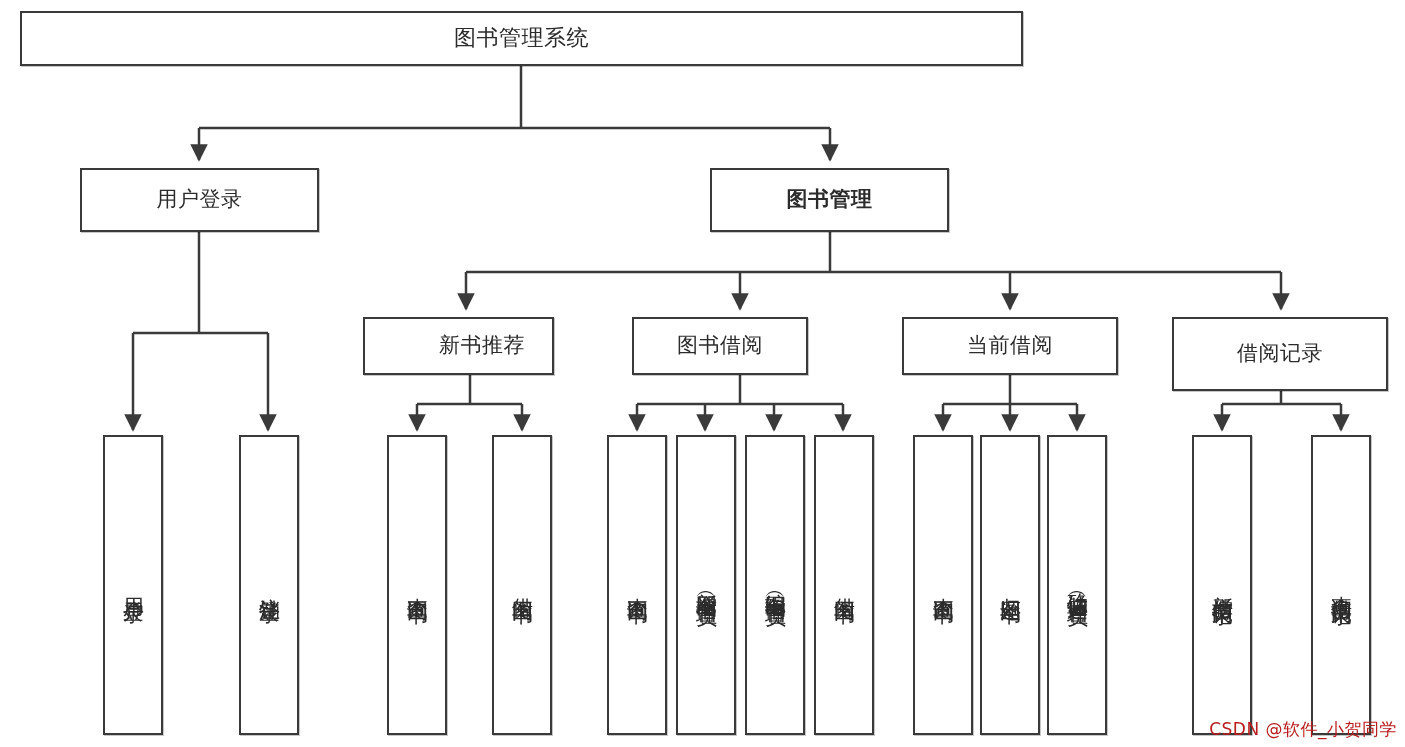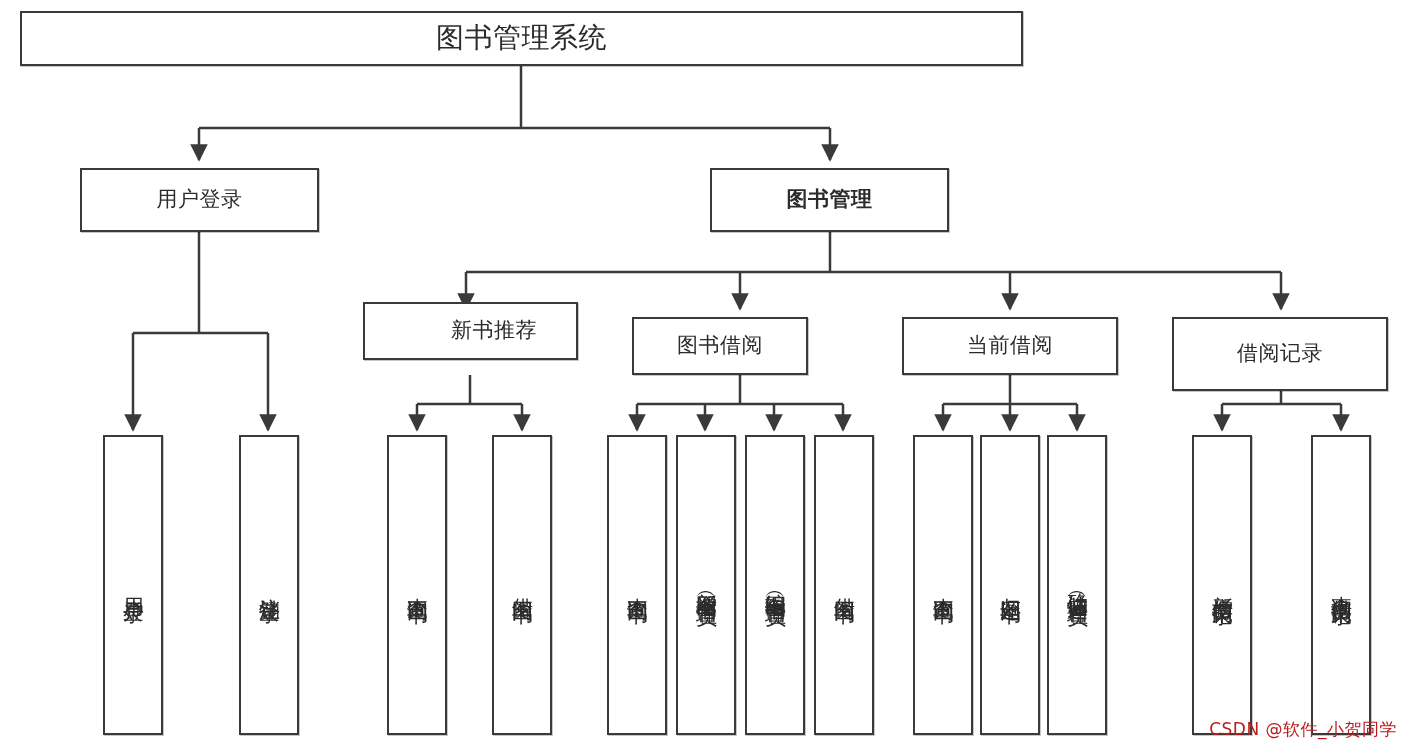--- a/index.html
+++ b/index.html
@@ -42,21 +42,21 @@
     text-align: center;
     letter-spacing: 0.5px;
     white-space: nowrap;
   }
   
   .node.horiz .label {
     font-size: 21px;
     line-height: 1.1;
   }
   .node.root .label {
-    font-size: 28px;
+    font-size: 22px;
   }
   
   .node.vert {
     align-items: center;
     justify-content: center;
   }
   .node.vert .label {
     writing-mode: vertical-rl;
     text-orientation: upright;
     font-size: 21px;
@@ -135,21 +135,21 @@
   </div>
 
   <div class="node horiz" style="left:80px; top:168px; width:239px; height:64px;">
     <span class="label">用户登录</span>
   </div>
 
   <div class="node horiz" style="left:710px; top:168px; width:239px; height:64px;font-weight:bold;">
     <span class="label">图书管理</span>
   </div>
 
-  <div class="node horiz" style="left:363px; top:302px; width:215px; height:58px;padding-left:47px;">
+  <div class="node horiz" style="left:363px; top:317px; width:191px; height:58px;padding-left:47px;">
     <span class="label">新书推荐</span>
   </div>
 
   <div class="node horiz" style="left:632px; top:317px; width:176px; height:58px;">
     <span class="label">图书借阅</span>
   </div>
 
   <div class="node horiz" style="left:902px; top:317px; width:216px; height:58px;">
     <span class="label">当前借阅</span>
   </div>

